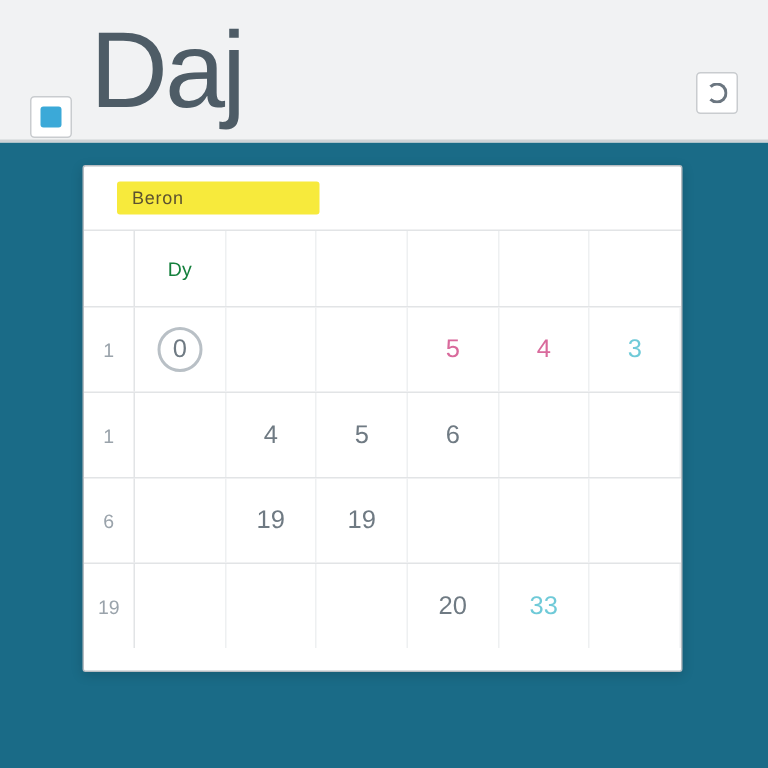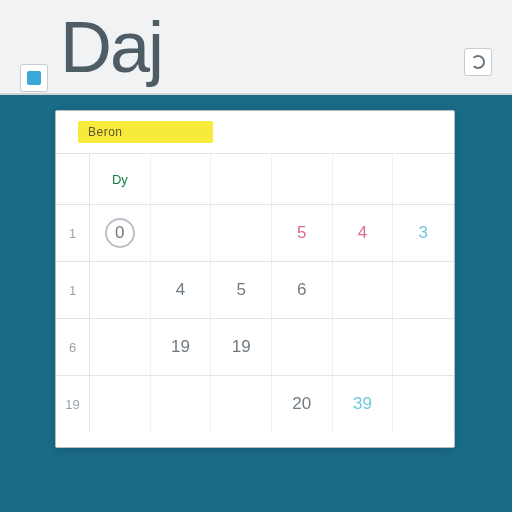--- a/index.html
+++ b/index.html
@@ -177,16 +177,16 @@
     <div class="cell"></div>
     <div class="cell"></div>
   </div>
 
   <div class="body-row">
     <div class="cell">19</div>
     <div class="cell"></div>
     <div class="cell"></div>
     <div class="cell"></div>
     <div class="cell">20</div>
-    <div class="cell teal">39</div>
+    <div class="cell teal">33</div>
     <div class="cell faded"></div>
   </div>
 </div>
 
 </body></html>

